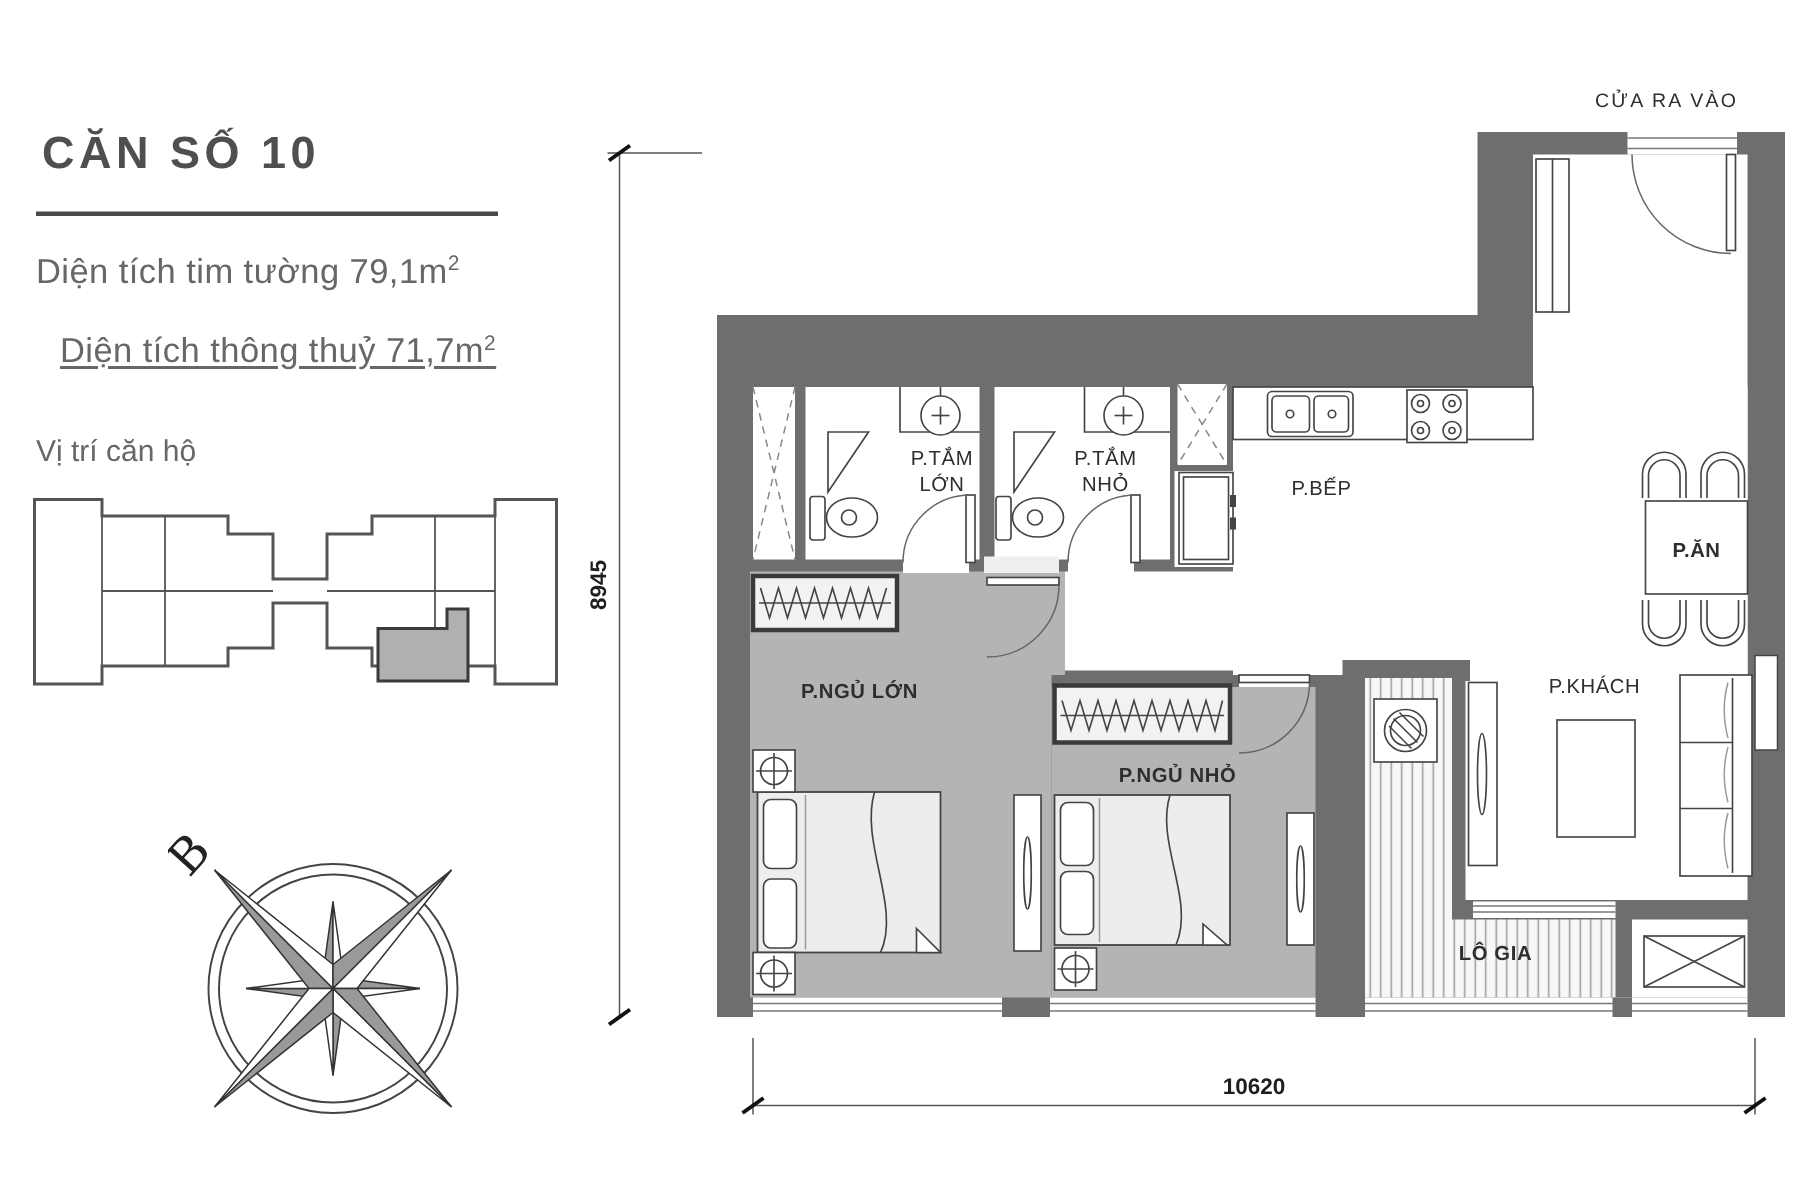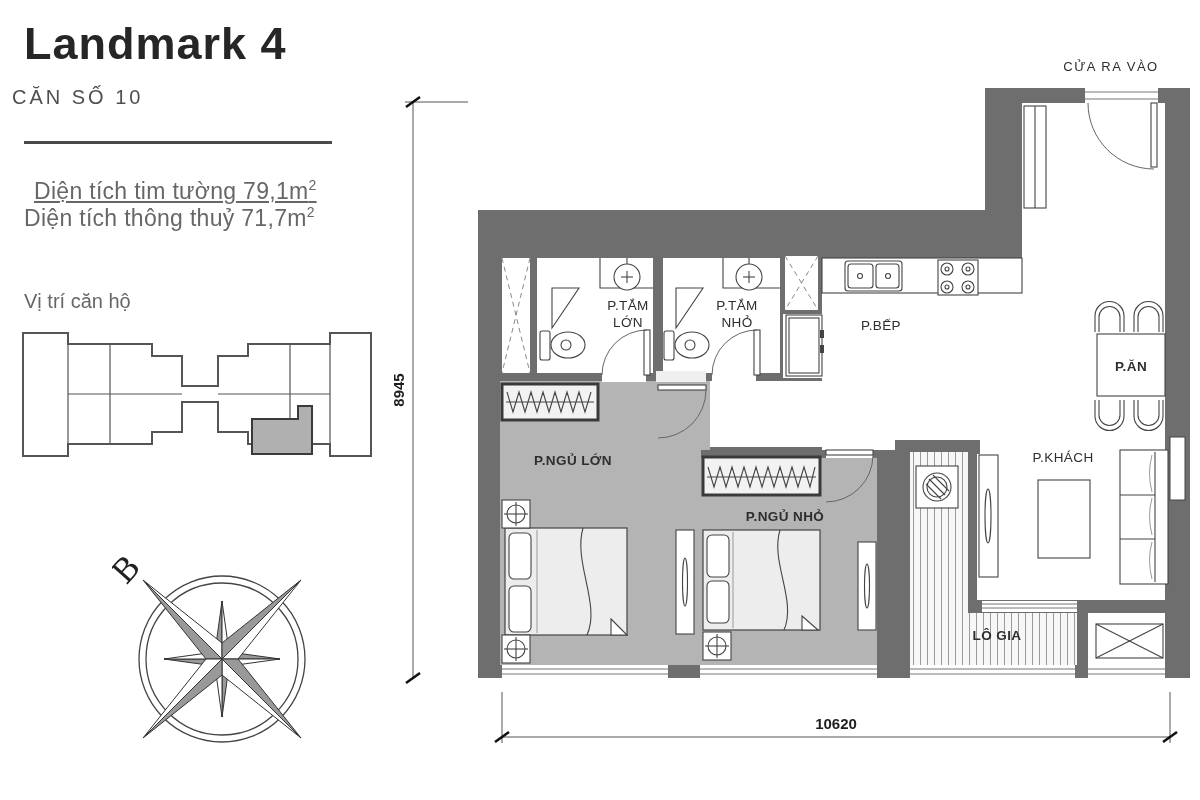--- a/index.html
+++ b/index.html
@@ -7,22 +7,22 @@
     width:1200px;height:800px;position:relative;background:#ffffff;
     font-family:"Liberation Sans", sans-serif;overflow:hidden;
   }
   #plan-layer{position:absolute;left:0;top:0;z-index:1;}
   #info-panel{position:absolute;left:0;top:0;width:400px;height:800px;z-index:2;}
   .title{
     position:absolute;left:24px;top:18px;width:370px;
     font-size:45px;font-weight:700;color:#262626;letter-spacing:1px;
   }
   .unit{
-    position:absolute;left:12px;top:86px;
-    font-size:20px;font-weight:400;color:#4f4f4f;letter-spacing:3px;
+    position:absolute;left:28px;top:86px;
+    font-size:30px;font-weight:700;color:#4f4f4f;letter-spacing:3px;
   }
   .divider{
     position:absolute;left:24px;top:141px;width:308px;height:3px;background:#4a4a4a;
   }
   .area-line{
     position:absolute;left:24px;font-size:23px;color:#676767;letter-spacing:0.3px;
   }
   .area-line .sup{font-size:14px;vertical-align:super;}
   #area-gross{top:167px;}
   #area-net{top:204px;}
@@ -337,27 +337,26 @@
     <text class="room-label" x="881" y="330" text-anchor="middle">P.BẾP</text>
     <text class="room-label bold" x="1131" y="371" text-anchor="middle" font-size="15">P.ĂN</text>
     <text class="room-label" x="1063" y="462" text-anchor="middle" font-size="14.5">P.KHÁCH</text>
     <text class="room-label bold" x="573" y="465" text-anchor="middle" font-size="14.5">P.NGỦ LỚN</text>
     <text class="room-label bold" x="785" y="521" text-anchor="middle" font-size="14.5">P.NGỦ NHỎ</text>
     <text class="room-label bold" x="997" y="640" text-anchor="middle">LÔ GIA</text>
   </g>
 </svg>
 
 <div id="info-panel">
-  <h1 class="title" style="margin:0;">Landmark 4</h1>
   <div class="unit">CĂN SỐ 10</div>
   <div class="divider"></div>
-  <p class="area-line" id="area-gross" style="margin:10px;text-decoration:underline;">
+  <p class="area-line" id="area-gross" style="margin:0;">
     <span>Diện tích tim tường 79,1m</span><span class="sup">2</span>
   </p>
-  <p class="area-line" id="area-net" style="margin:0;">
+  <p class="area-line" id="area-net" style="margin:16px;text-decoration:underline;">
     <span>Diện tích thông thuỷ 71,7m</span><span class="sup">2</span>
   </p>
   <div class="location-title">Vị trí căn hộ</div>
 
   <svg id="key-plan" width="350" height="137" viewBox="0 0 350 137">
     <path fill="none" stroke="#555" stroke-width="2" d="M1,7 H46 V18 H130 V30 H160 V60 H196 V30 H226 V18 H308 V7 H349 V130 H308 V118 H226 V106 H196 V76 H160 V106 H130 V118 H46 V130 H1 Z"></path>
     <g stroke="#555" stroke-width="1.2">
       <line x1="46" y1="68" x2="160" y2="68"></line>
       <line x1="196" y1="68" x2="308" y2="68"></line>
       <line x1="88" y1="18" x2="88" y2="118"></line>

